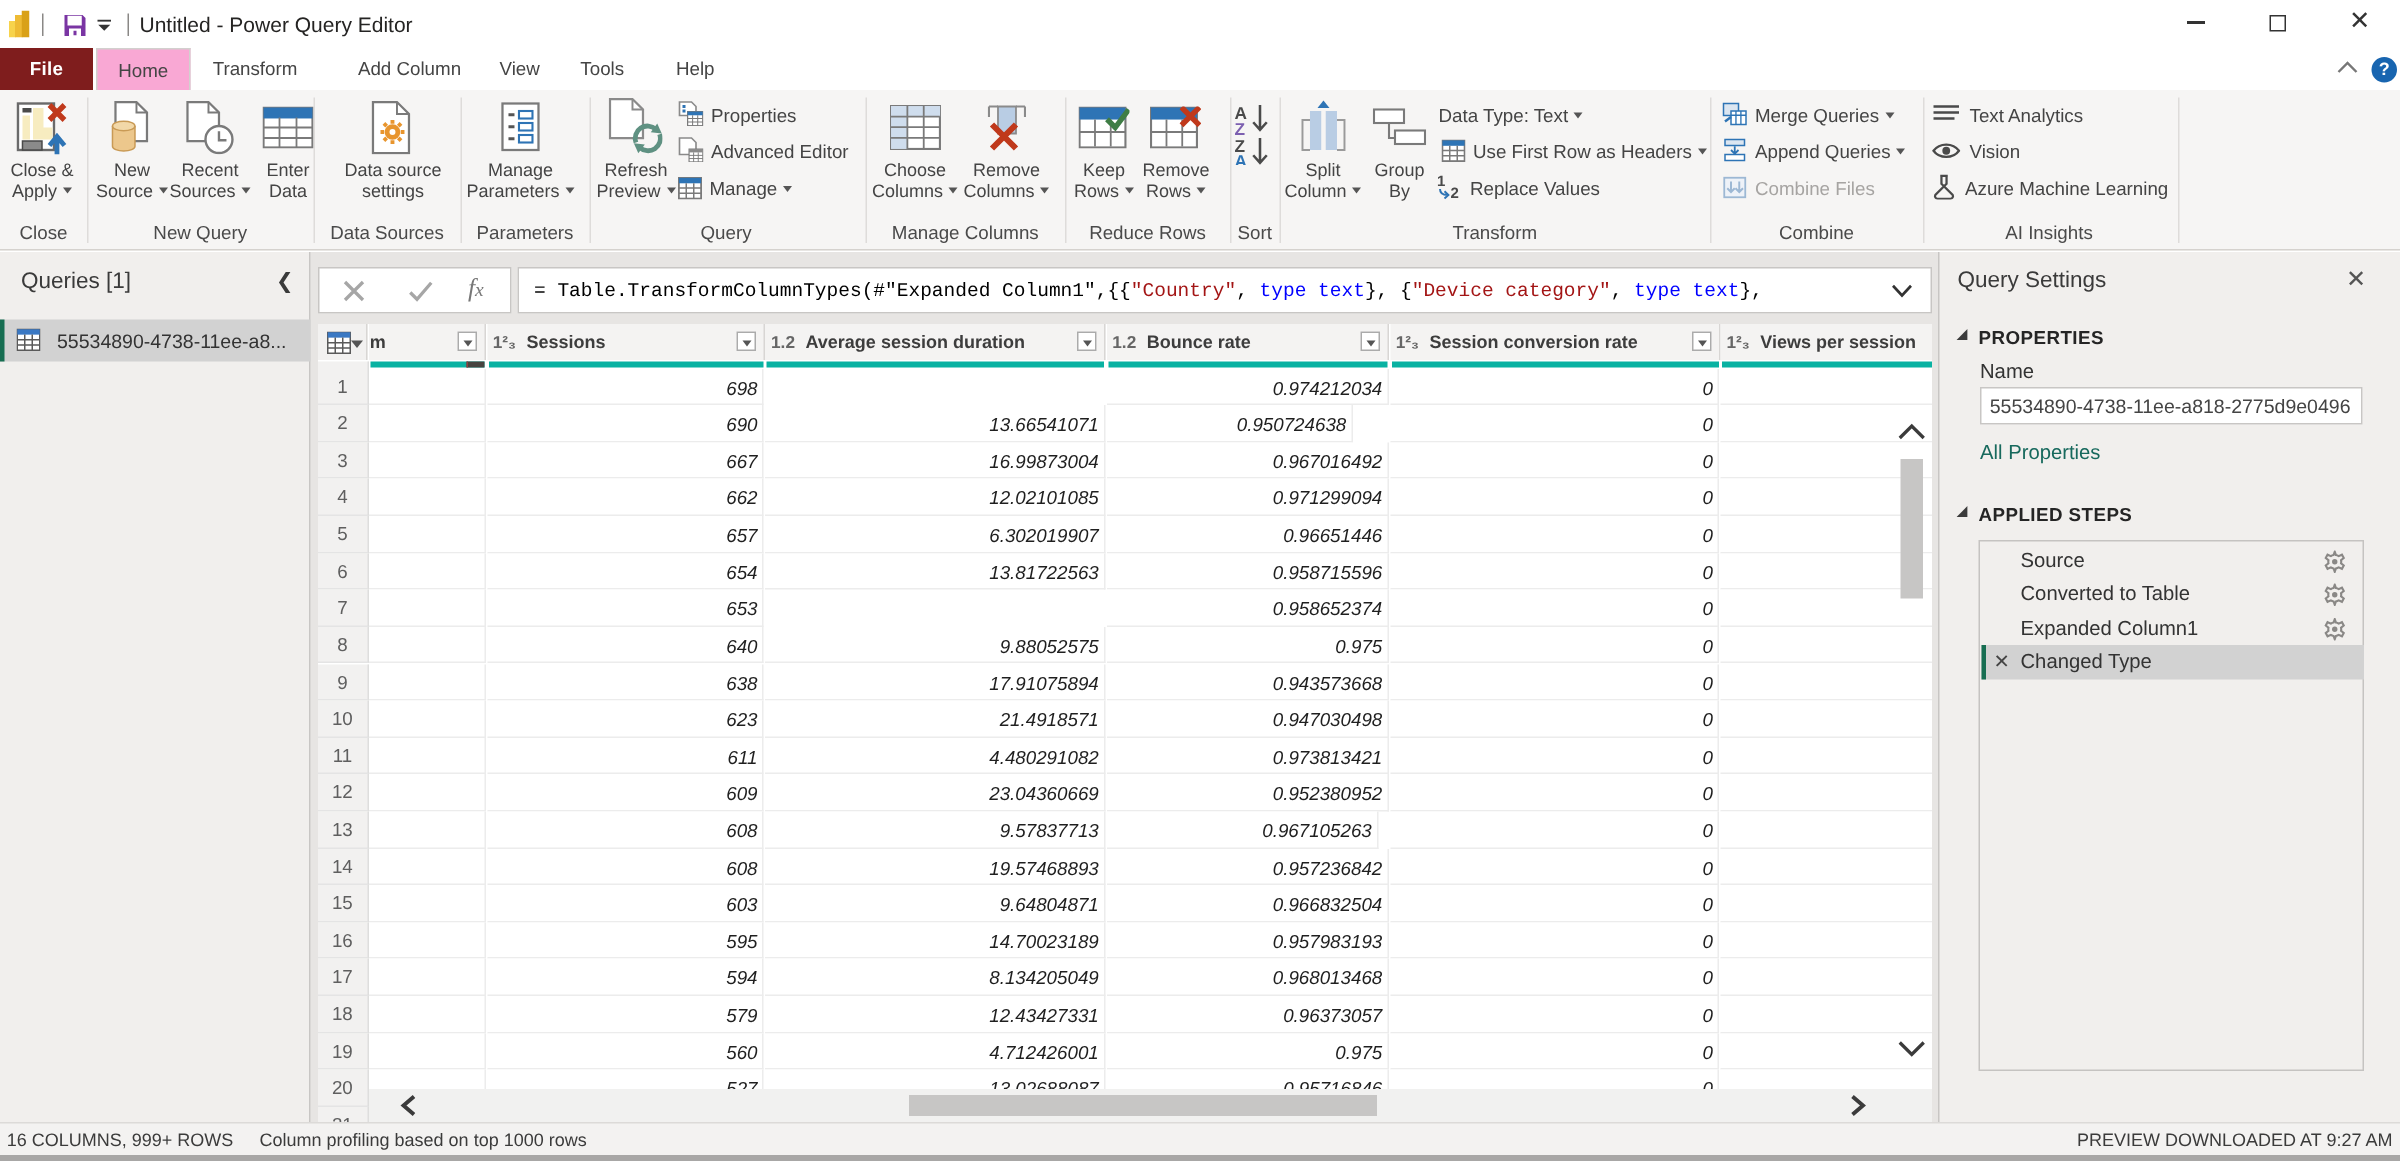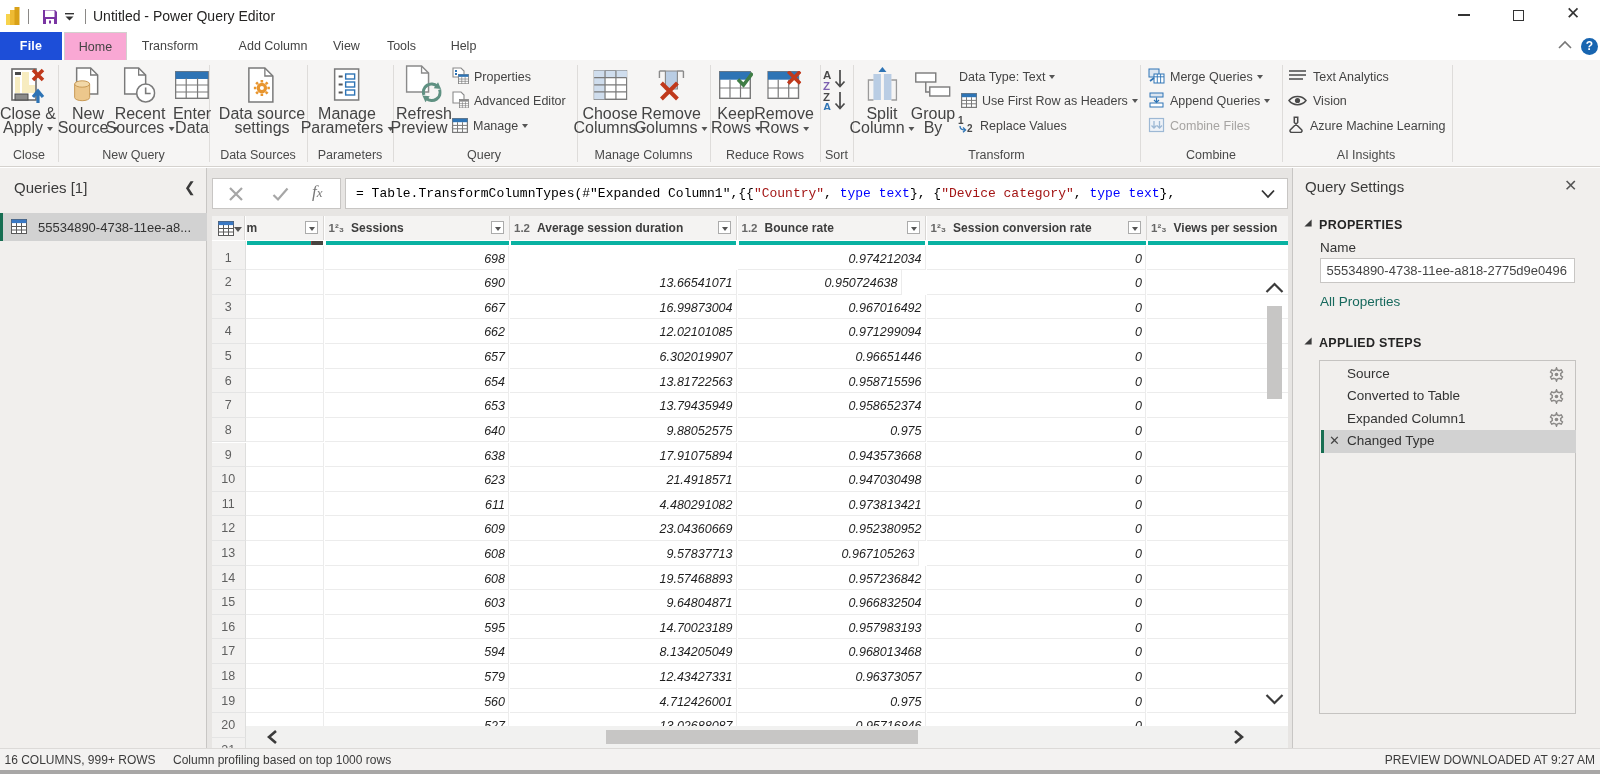--- a/index.html
+++ b/index.html
@@ -12,32 +12,32 @@
 #titlebar{position:absolute;left:0;top:0;width:1600px;height:32px;background:#fff;}
 #title-text{position:absolute;left:93px;top:8px;font-size:14px;color:#252423;}
 .tsep{position:absolute;top:9px;width:1px;height:15px;background:#8a8886;}
 #win-min{position:absolute;left:1458px;top:14px;width:12px;height:1.5px;background:#333;}
 #win-max{position:absolute;left:1513px;top:10px;width:11px;height:11px;border:1.2px solid #333;}
 #win-close{position:absolute;left:1566px;top:3px;width:16px;height:25px;font-size:17px;color:#333;font-weight:400;}
 
 
 #tabrow{position:absolute;left:0;top:32px;width:1600px;height:28px;background:#fff;}
 .tab{position:absolute;top:0;height:28px;line-height:28px;font-size:12.5px;color:#444;text-align:center;}
-#tab-file{left:0;width:62px;background:#1d4ed8;color:#fff;font-weight:bold;letter-spacing:0.2px;}
+#tab-file{left:0;width:62px;background:#7f1d1d;color:#fff;font-weight:bold;letter-spacing:0.2px;}
 #tab-home{left:64px;width:63px;background:#f9a8d4;border:1px solid #d2d0ce;border-bottom:none;}
 #help-chev{position:absolute;left:1558px;top:40px;width:14px;height:9px;}
 #help-q{position:absolute;left:1581px;top:38px;width:17px;height:17px;border-radius:50%;background:#1865b0;color:#fff;font-size:12px;font-weight:bold;text-align:center;line-height:17px;}
 
 
 #ribbon{position:absolute;left:0;top:60px;width:1600px;height:107px;background:#f6f5f4;border-bottom:1px solid #d5d2ce;}
 .gsep{position:absolute;top:5px;width:1px;height:97px;background:#dedcda;}
 .glabel{position:absolute;top:88px;height:16px;font-size:12.5px;color:#4a4a4a;text-align:center;transform:translateX(-50%);white-space:nowrap;}
 .bigbtn{position:absolute;top:4px;text-align:center;transform:translateX(-50%);white-space:nowrap;}
 .bigbtn .iconbox{display:flex;height:41px;align-items:center;justify-content:center;}
-.bigbtn .blab{display:block;font-size:16px;color:#444;line-height:13.5px;margin-top:2px;}
+.bigbtn .blab{display:block;font-size:12px;color:#444;line-height:13.5px;margin-top:2px;}
 .smallrow{position:absolute;height:20px;line-height:20px;font-size:12.5px;color:#444;white-space:nowrap;}
 .smallrow svg{vertical-align:-3px;margin-right:5px;}
 .caret{display:inline-block;width:0;height:0;border-left:3.5px solid transparent;border-right:3.5px solid transparent;border-top:4px solid #555;margin-left:4px;vertical-align:2px;}
 .gray{color:#a6a4a2;}
 
 
 #content{position:absolute;left:0;top:168px;width:1600px;height:579.5px;background:#e7e5e3;}
 #qpanel{position:absolute;left:0;top:0;width:207px;height:579.5px;background:#f1efed;border-right:1px solid #c8c6c4;}
 #qtitle{position:absolute;left:14px;top:11px;font-size:15px;color:#3a3a3a;}
 #qcollapse{position:absolute;left:184px;top:11px;font-size:14px;color:#3a3a3a;}
@@ -489,21 +489,20 @@
 <div class="gut" style="top:152.6px">6</div>
         <div class="cell" style="top:152.6px;left:33.5px;width:78.0px"></div>
         <div class="cell num" style="top:152.6px;left:112.5px;width:184.5px">654</div>
         <div class="cell num" style="top:152.6px;left:298.0px;width:226.5px">13.81722563</div>
         <div class="cell num" style="top:152.6px;left:525.5px;width:188.0px">0.958715596</div>
         <div class="cell num" style="top:152.6px;left:714.5px;width:219.5px">0</div>
         <div class="cell" style="top:152.6px;left:935.0px;width:141.0px;border-right:none"></div>
 <div class="gut" style="top:177.2px">7</div>
         <div class="cell" style="top:177.2px;left:33.5px;width:78.0px"></div>
         <div class="cell num" style="top:177.2px;left:112.5px;width:184.5px">653</div>
-        <div class="cell num" style="top:177.2px;left:298.0px;width:226.5px">13.79435949</div>
         <div class="cell num" style="top:177.2px;left:525.5px;width:188.0px">0.958652374</div>
         <div class="cell num" style="top:177.2px;left:714.5px;width:219.5px">0</div>
         <div class="cell" style="top:177.2px;left:935.0px;width:141.0px;border-right:none"></div>
 <div class="gut" style="top:201.8px">8</div>
         <div class="cell" style="top:201.8px;left:33.5px;width:78.0px"></div>
         <div class="cell num" style="top:201.8px;left:112.5px;width:184.5px">640</div>
         <div class="cell num" style="top:201.8px;left:298.0px;width:226.5px">9.88052575</div>
         <div class="cell num" style="top:201.8px;left:525.5px;width:188.0px">0.975</div>
         <div class="cell num" style="top:201.8px;left:714.5px;width:219.5px">0</div>
         <div class="cell" style="top:201.8px;left:935.0px;width:141.0px;border-right:none"></div>

